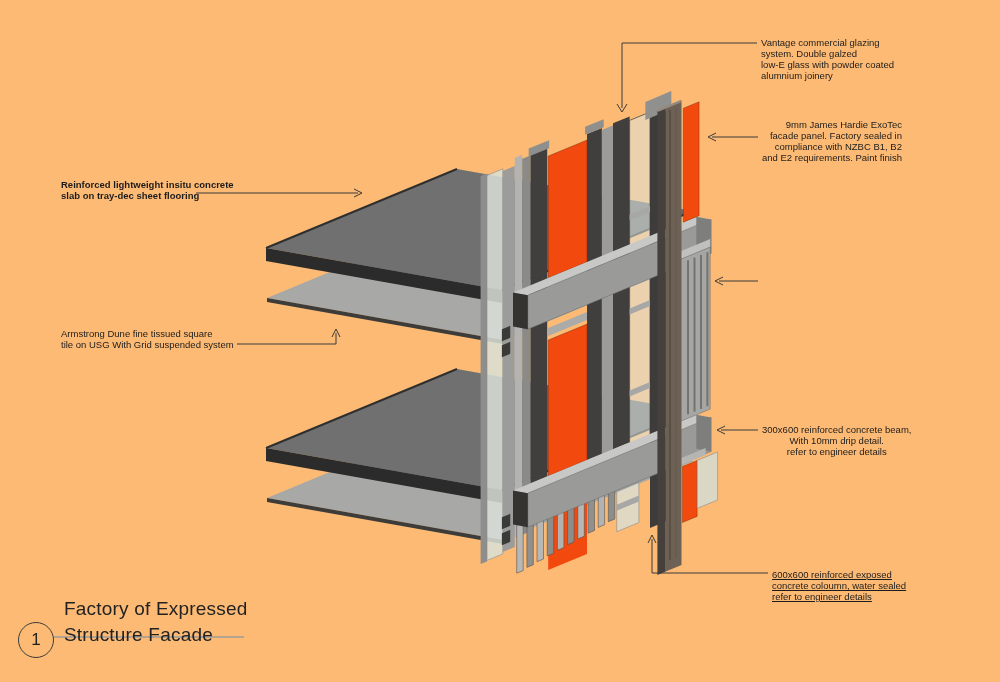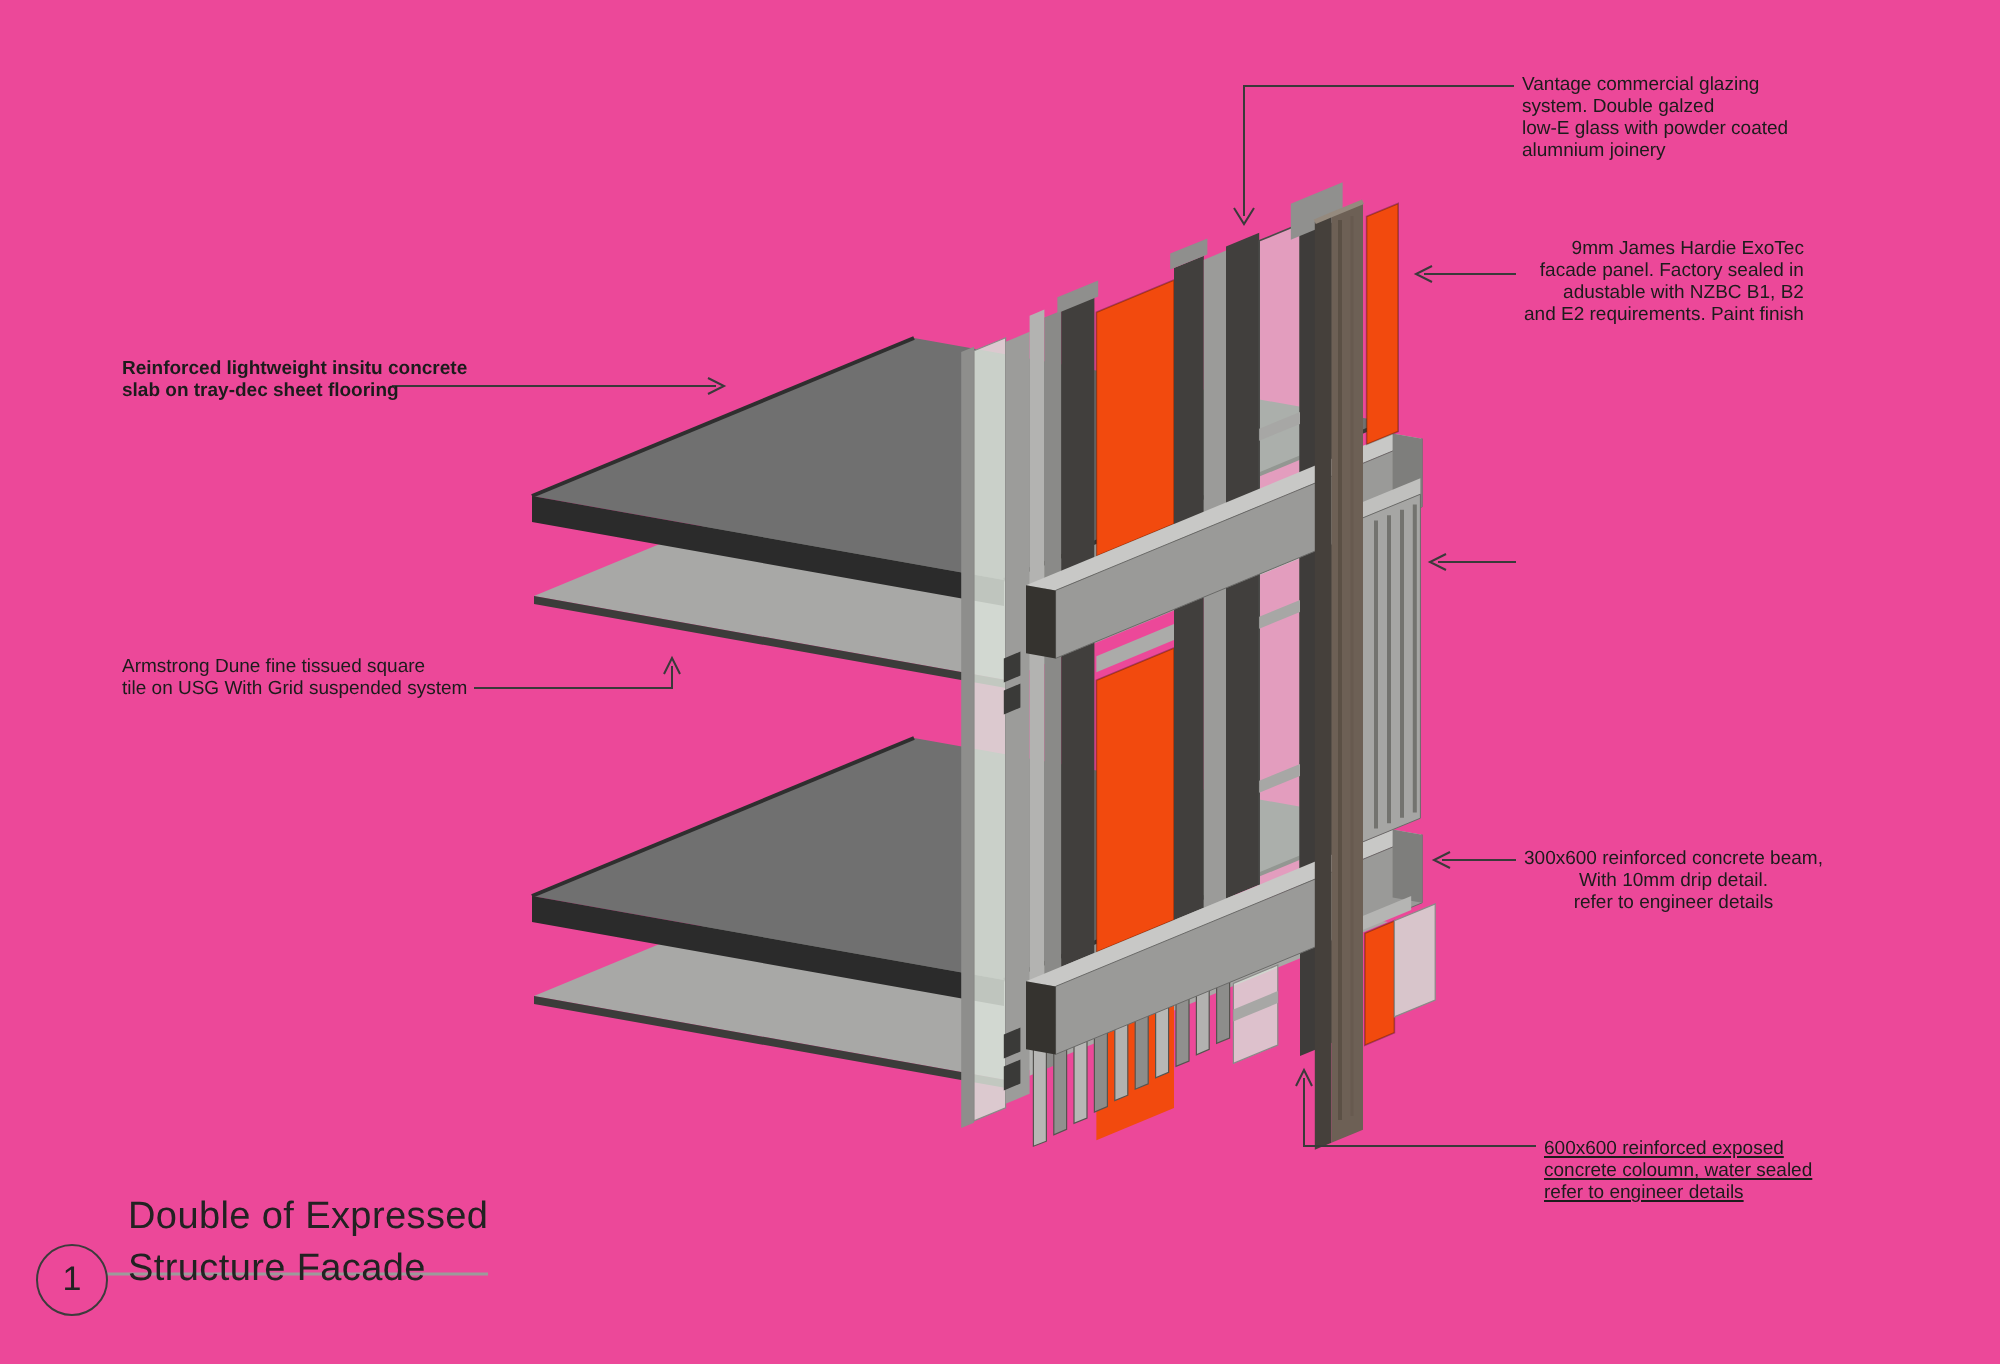--- a/index.html
+++ b/index.html
@@ -1,16 +1,16 @@
 <!DOCTYPE html>
 <html><head>
 <meta charset="utf-8">
 <style>
   html,body{margin:0;padding:0;background:#fff;}
-  .sheet{position:relative;width:1000px;height:682px;background:#ec4899;overflow:hidden;
+  .sheet{position:relative;width:1000px;height:682px;background:#fdba74;overflow:hidden;
          font-family:"Liberation Sans","DejaVu Sans",sans-serif;}
   .sheet svg{position:absolute;left:0;top:0;}
   .ann{position:absolute;font-size:9.5px;line-height:11px;color:#1c1c1c;white-space:nowrap;}
   .title{position:absolute;font-size:19px;line-height:26px;color:#222;letter-spacing:.2px;}
   .bubble{position:absolute;width:34px;height:34px;border:1.4px solid #3c3c3c;border-radius:50%;
           display:flex;align-items:center;justify-content:center;font-size:17px;color:#222;background:transparent;}
 </style>
 </head>
 <body>
 
@@ -108,21 +108,21 @@
 
   <div class="ann" style="left: 761px; top: 37px;">
       <div>Vantage commercial glazing</div>
       <div>system. Double galzed</div>
       <div>low-E glass with powder coated</div>
       <div>alumnium joinery</div>
     </div>
   <div class="ann" style="left: 762px; top: 119px; text-align: right;">
       <div>9mm James Hardie ExoTec</div>
       <div>facade panel. Factory sealed in</div>
-      <div>adustable with NZBC B1, B2</div>
+      <div>compliance with NZBC B1, B2</div>
       <div>and E2 requirements. Paint finish</div>
     </div>
   <div class="ann" style="left: 61px; top: 179px; font-weight: bold;">
       <div>Reinforced lightweight insitu concrete</div>
       <div>slab on tray-dec sheet flooring</div>
     </div>
   <div class="ann" style="left: 61px; top: 328px;">
       <div>Armstrong Dune fine tissued square</div>
       <div>tile on USG With Grid suspended system</div>
     </div>
@@ -131,21 +131,21 @@
       <div>With 10mm drip detail.</div>
       <div>refer to engineer details</div>
     </div>
   <div class="ann" style="left: 772px; top: 569px; text-decoration: underline;">
       <div>600x600 reinforced exposed</div>
       <div>concrete coloumn, water sealed</div>
       <div>refer to engineer details</div>
     </div>
 
   <div class="title" style="left:64px;top:596px;">
-    <div>Double of Expressed</div>
+    <div>Factory of Expressed</div>
     <div>Structure Facade</div>
   </div>
 
   <div class="bubble" style="left:18px;top:622px;">
     <span>1</span>
   </div>
 
 </div>
 
 </body></html>

